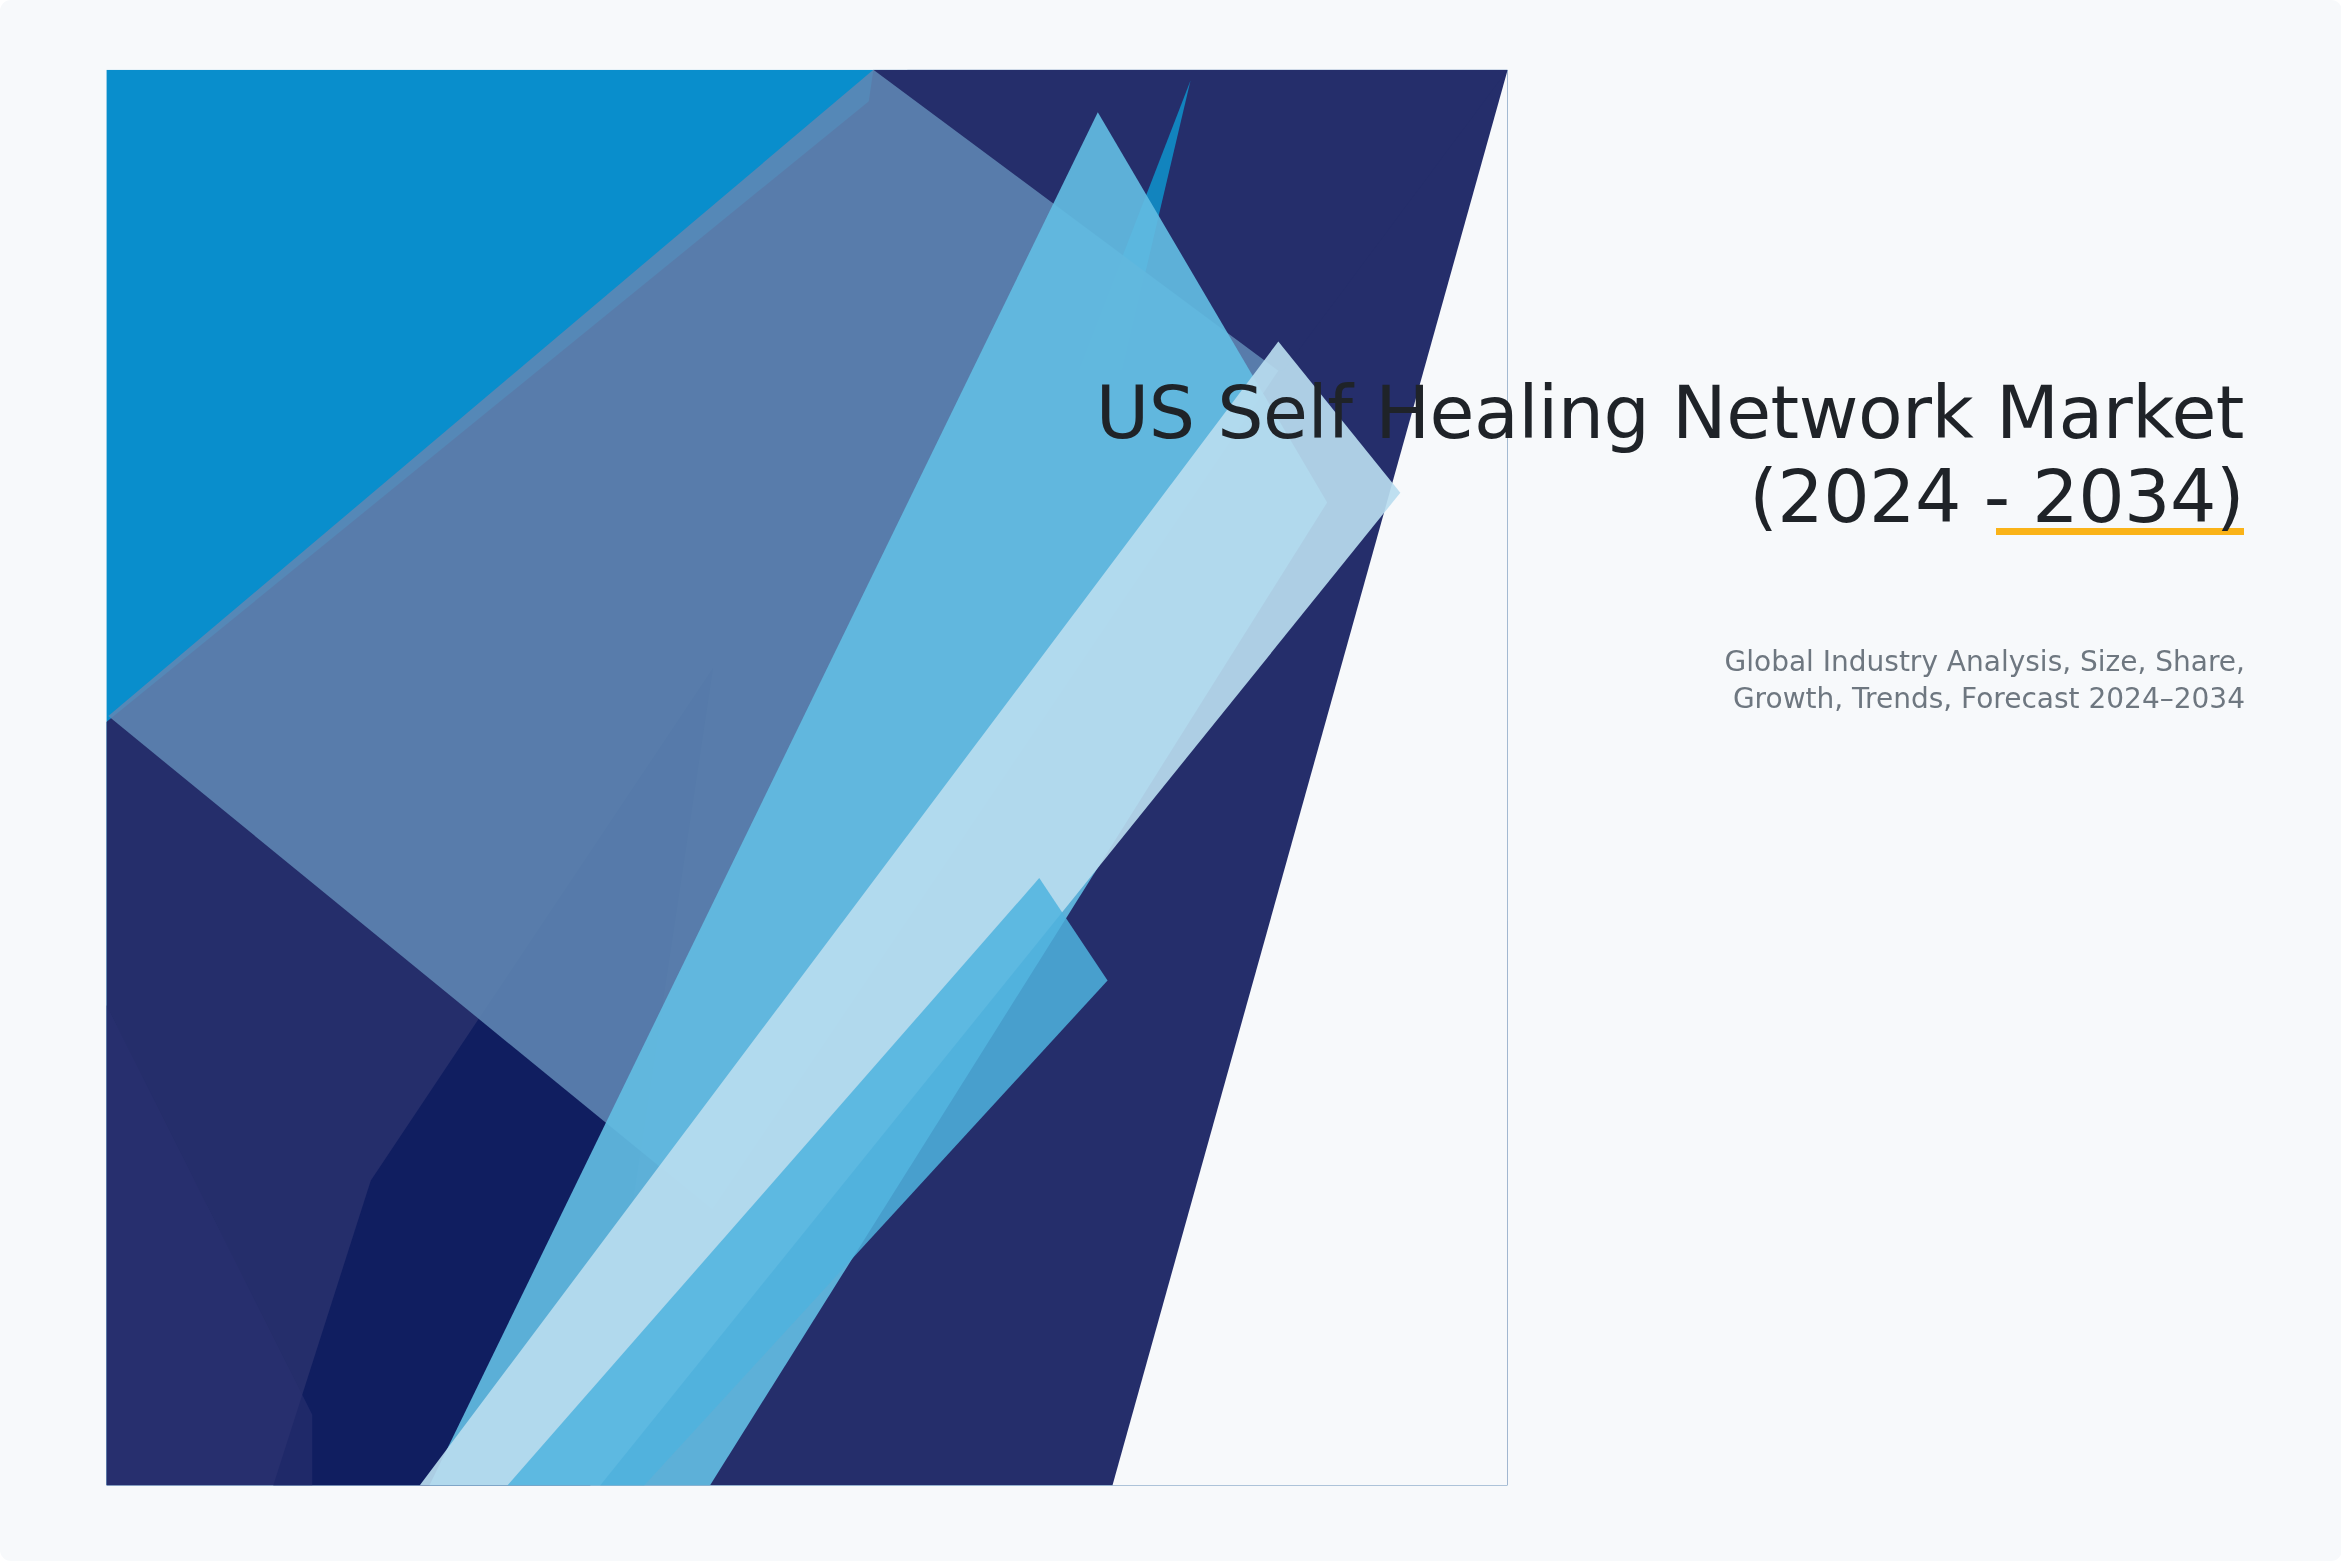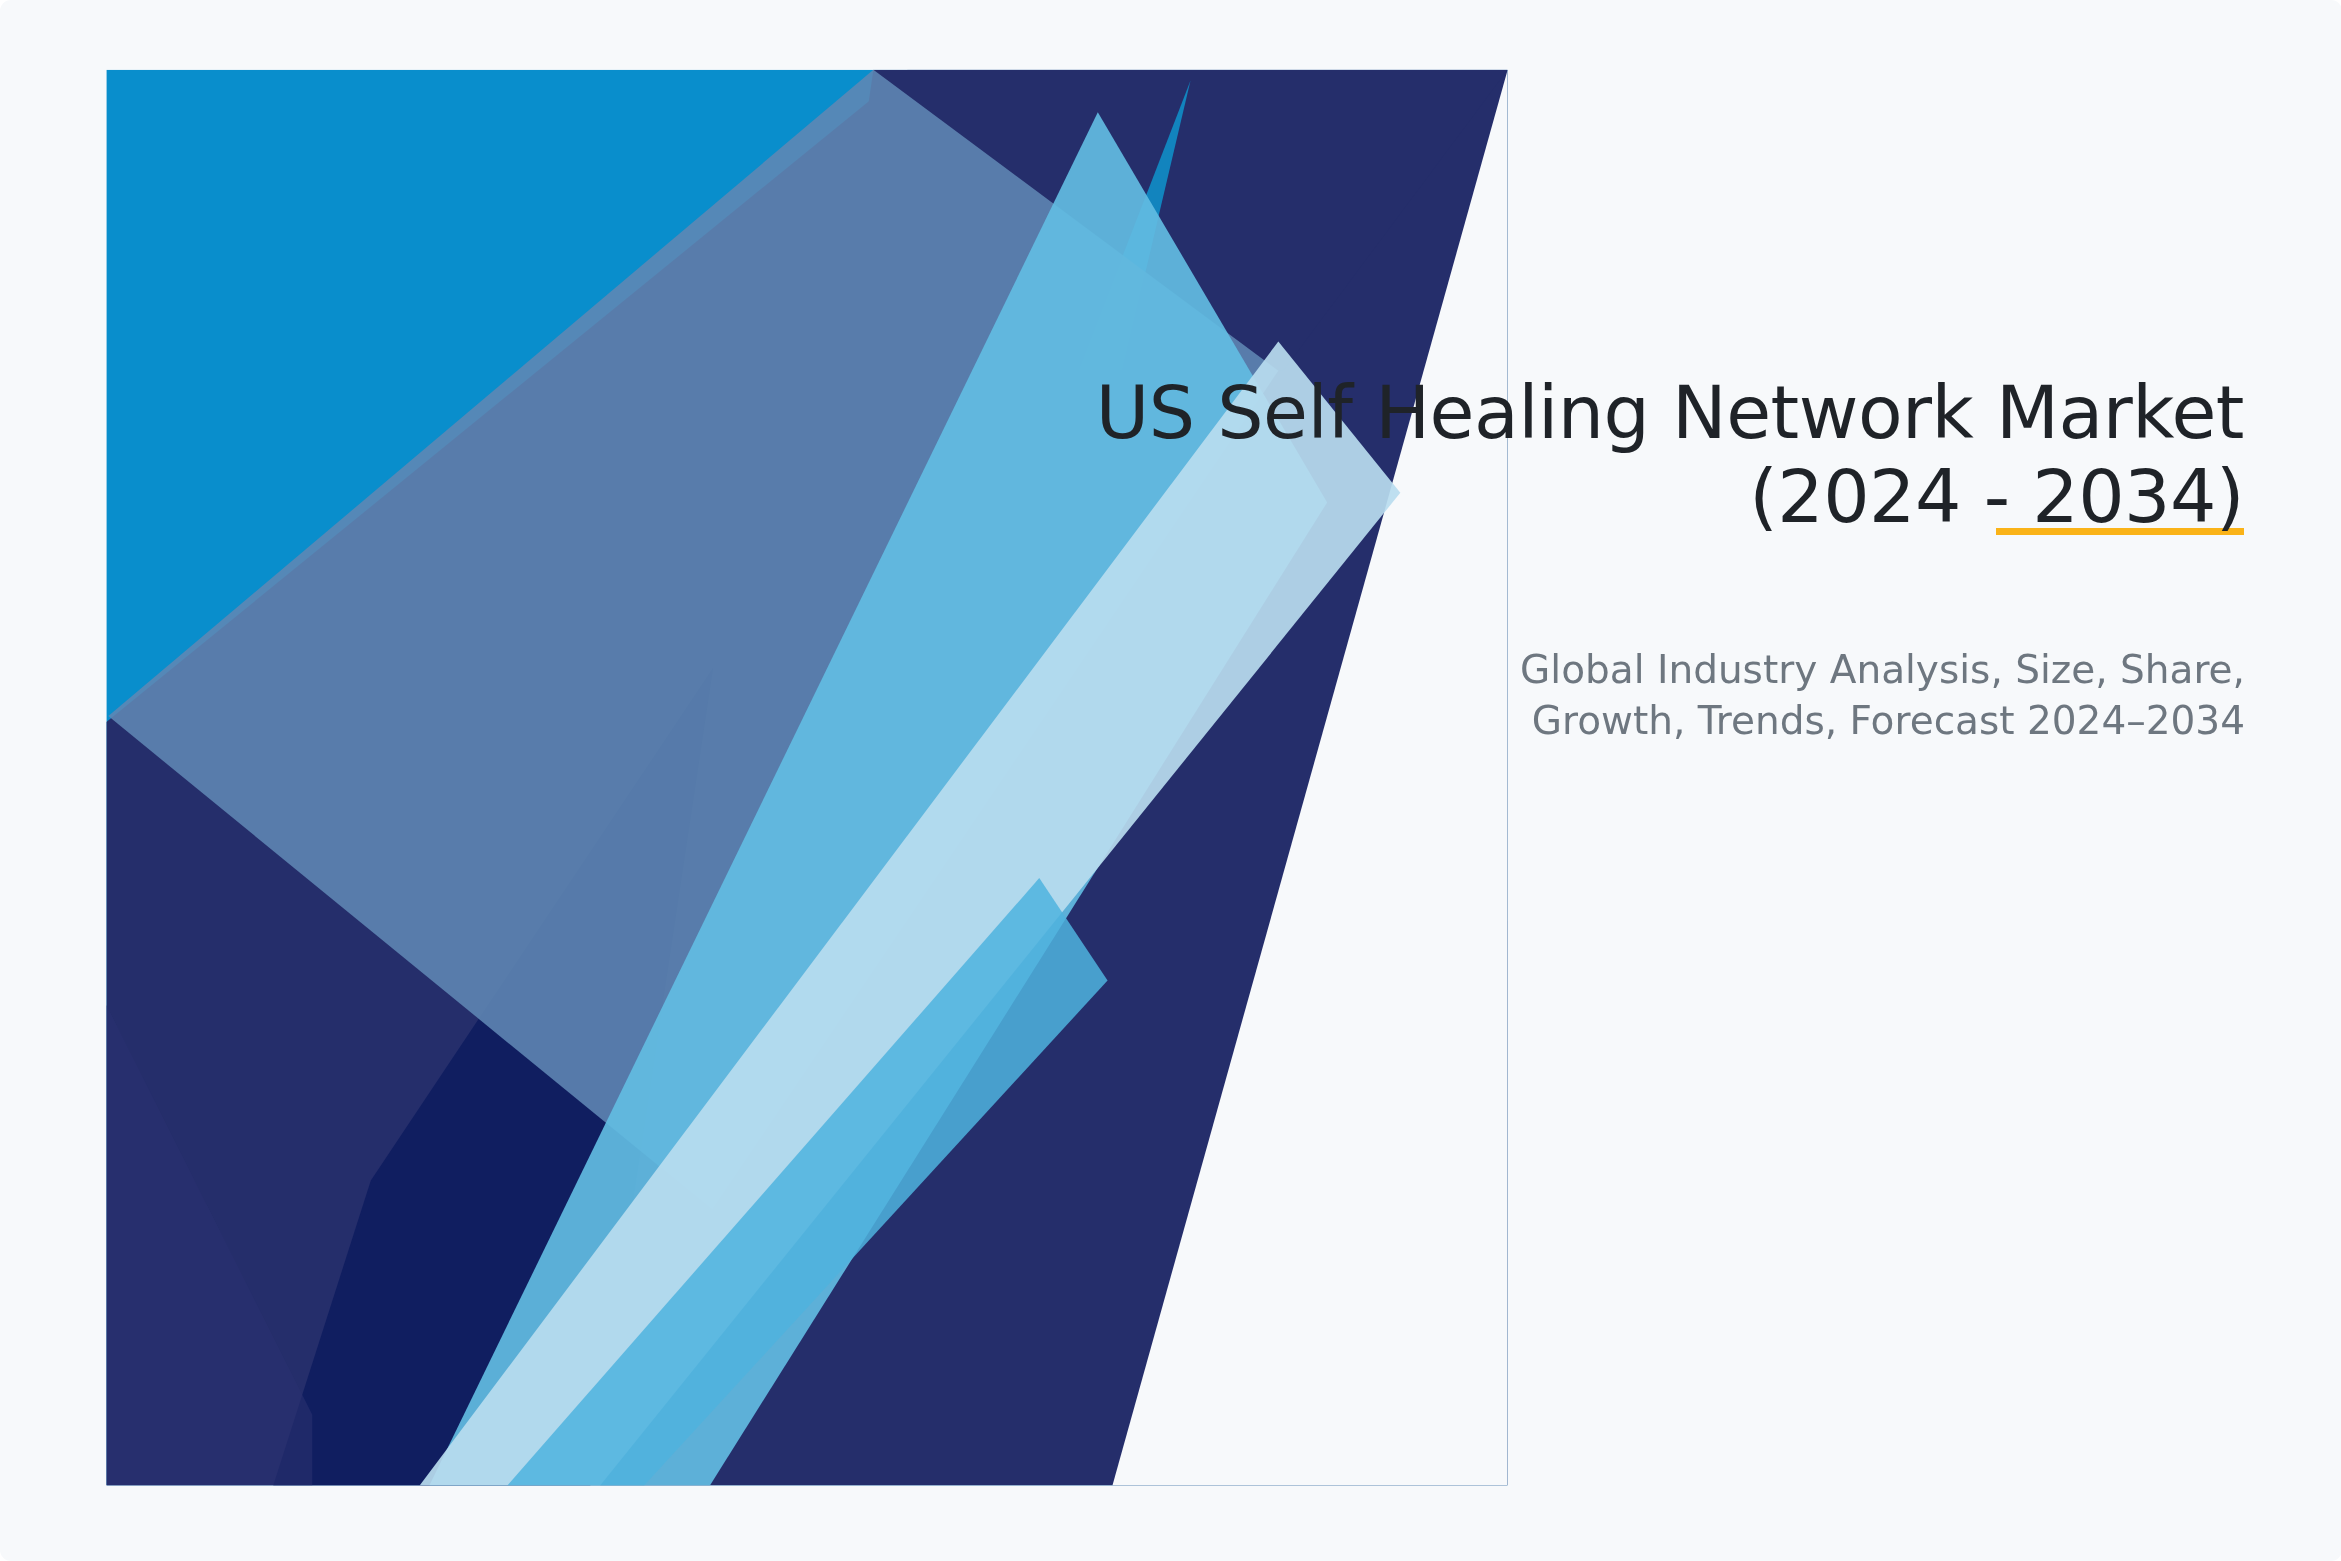--- a/index.html
+++ b/index.html
@@ -57,21 +57,21 @@
     z-index: 2;
   }
   #subtitle {
     position: absolute;
     left: 1269px;
     top: 644px;
     width: 976px;
     margin: 0;
     text-align: right;
     font-family: "DejaVu Sans", "Liberation Sans", sans-serif;
-    font-size: 39px;
+    font-size: 28px;
     line-height: 1.32;
     font-weight: 400;
     color: #6E7780;
     white-space: pre-line;
     z-index: 3;
   }
 </style>
 </head>
 <body>
 

